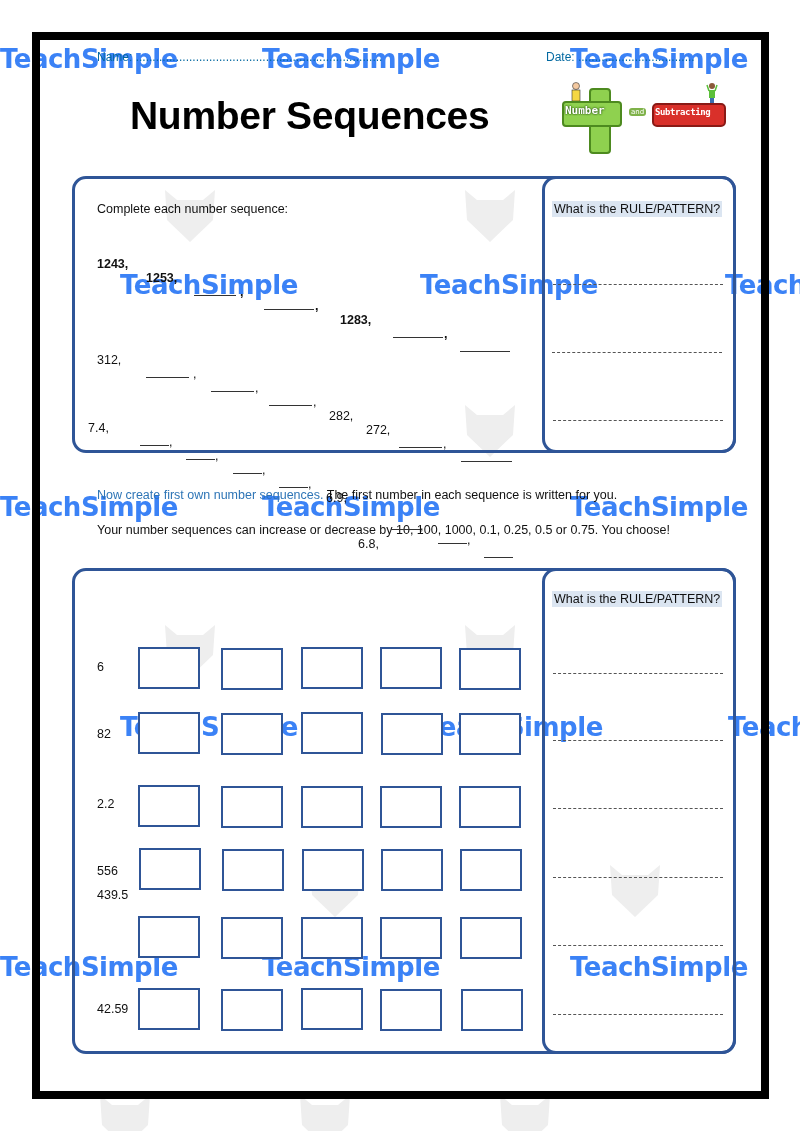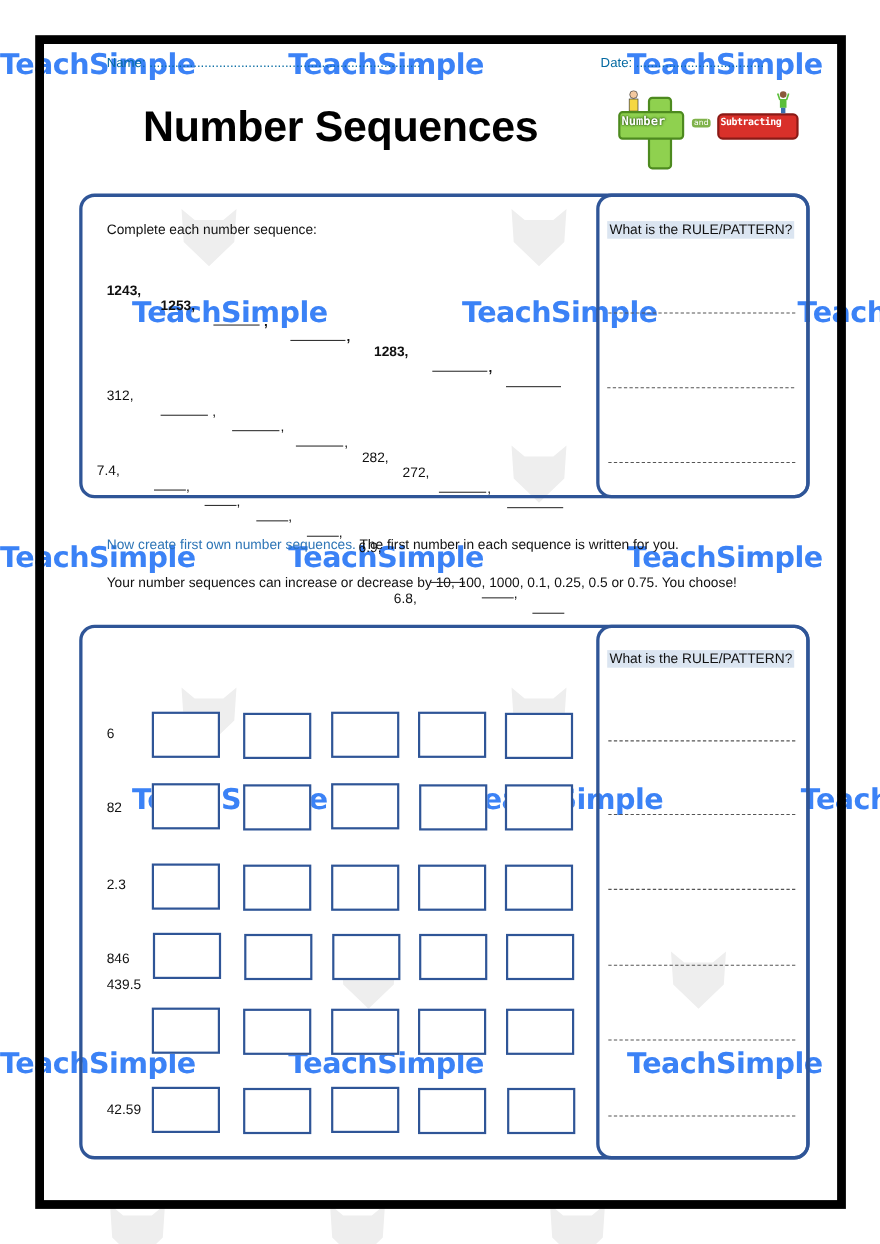--- a/index.html
+++ b/index.html
@@ -198,29 +198,29 @@
 <div class="rule-line" style="left:553px;top:673px;width:170px;"></div>
 
 <div class="start-num" style="left:97px;top:727px;">82</div>
 <div class="ansbox" style="left:138px;top:712px;"></div>
 <div class="ansbox thin" style="left:221px;top:713px;"></div>
 <div class="ansbox" style="left:301px;top:712px;"></div>
 <div class="ansbox thin" style="left:381px;top:713px;"></div>
 <div class="ansbox thin" style="left:459px;top:713px;"></div>
 <div class="rule-line" style="left:553px;top:740px;width:170px;"></div>
 
-<div class="start-num" style="left:97px;top:797px;">2.3</div>
+<div class="start-num" style="left:97px;top:797px;">2.2</div>
 <div class="ansbox" style="left:138px;top:785px;"></div>
 <div class="ansbox thin" style="left:221px;top:786px;"></div>
 <div class="ansbox" style="left:301px;top:786px;"></div>
 <div class="ansbox thin" style="left:380px;top:786px;"></div>
 <div class="ansbox thin" style="left:459px;top:786px;"></div>
 <div class="rule-line" style="left:553px;top:808px;width:170px;"></div>
 
-<div class="start-num" style="left:97px;top:864px;">846</div>
+<div class="start-num" style="left:97px;top:864px;">556</div>
 <div class="ansbox" style="left:139px;top:848px;"></div>
 <div class="ansbox thin" style="left:222px;top:849px;"></div>
 <div class="ansbox" style="left:302px;top:849px;"></div>
 <div class="ansbox thin" style="left:381px;top:849px;"></div>
 <div class="ansbox thin" style="left:460px;top:849px;"></div>
 <div class="rule-line" style="left:553px;top:877px;width:170px;"></div>
 
 <div class="start-num" style="left:97px;top:888px;">439.5</div>
 <div class="ansbox" style="left:138px;top:916px;"></div>
 <div class="ansbox thin" style="left:221px;top:917px;"></div>

